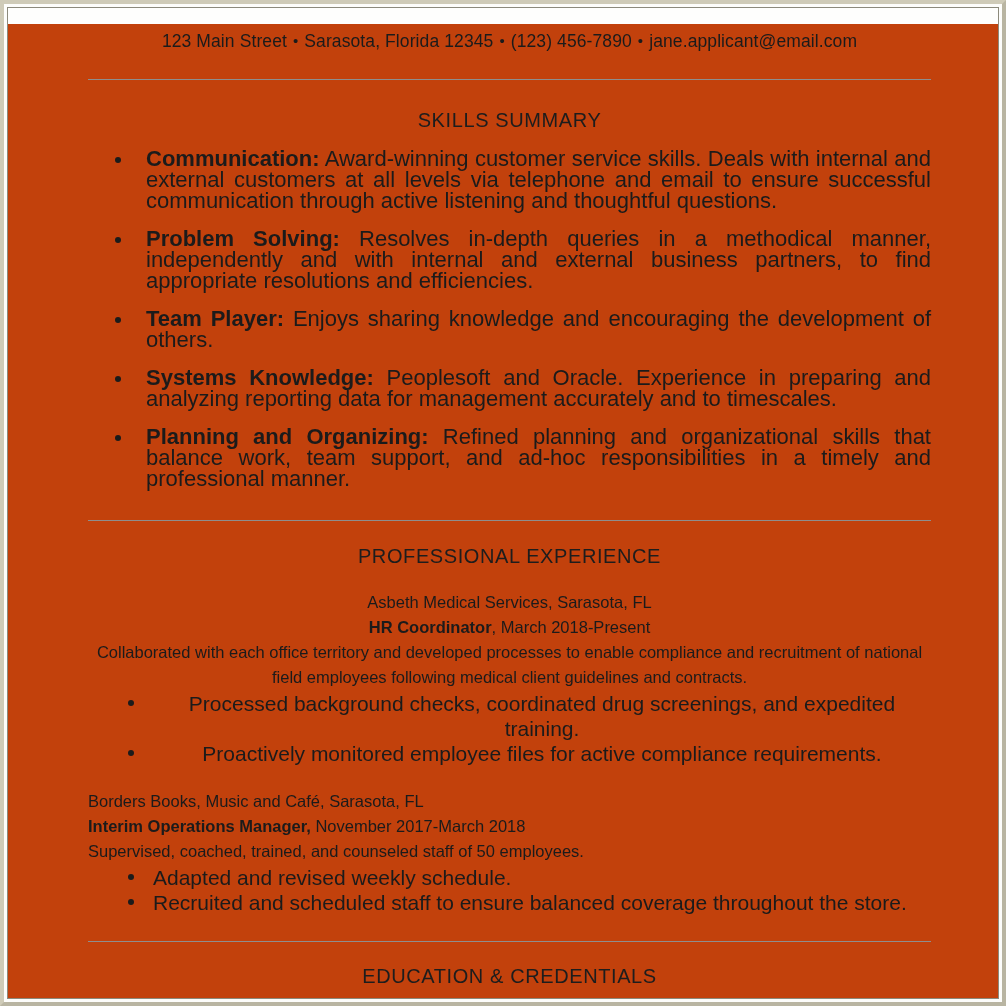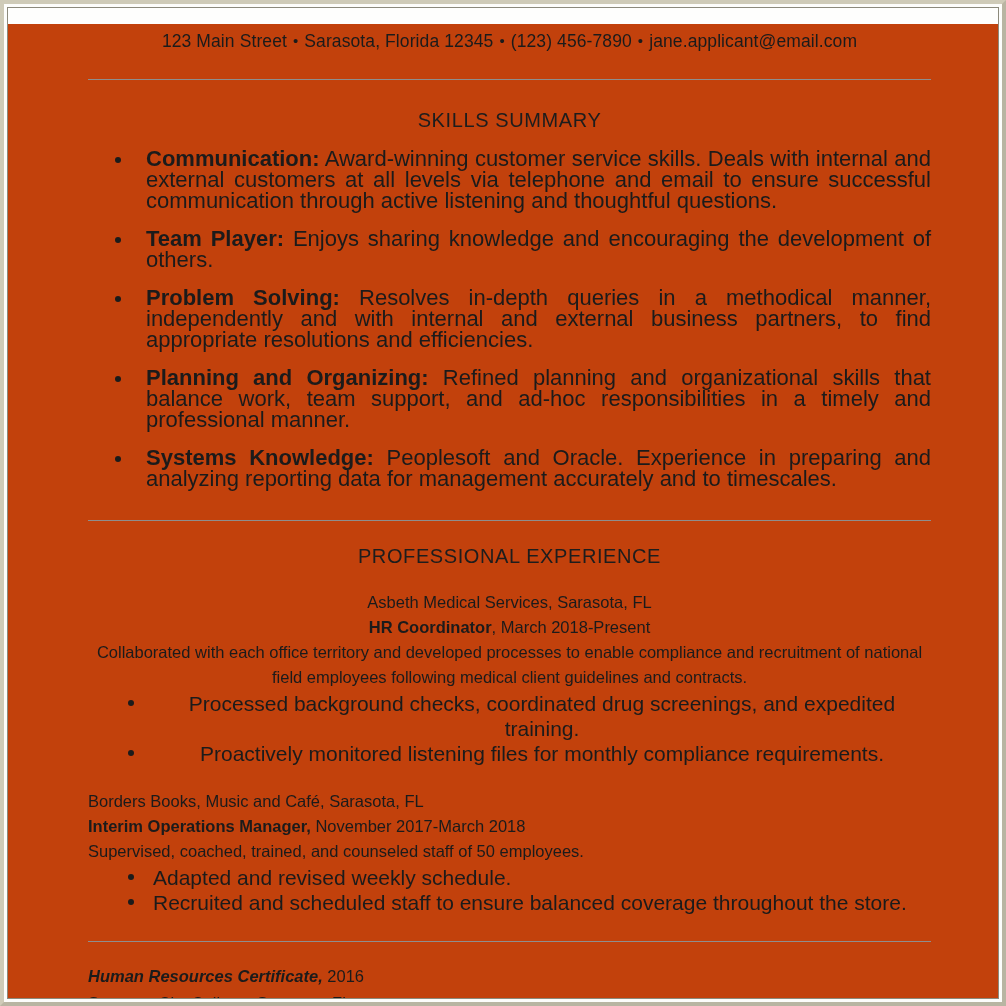--- a/index.html
+++ b/index.html
@@ -178,54 +178,54 @@
 
     <h2 class="section-heading heading-skills">SKILLS SUMMARY</h2>
 
     <ul class="skills-list">
       <li class="skill-item">
         <span class="dot"></span>
         <b>Communication:</b><span> Award-winning customer service skills. Deals with internal and external customers at all levels via telephone and email to ensure successful communication through active listening and thoughtful questions.</span>
       </li>
       <li class="skill-item">
         <span class="dot"></span>
+        <b>Problem Solving:</b><span> Resolves in-depth queries in a methodical manner, independently and with internal and external business partners, to find appropriate resolutions and efficiencies.</span>
+      </li>
+      <li class="skill-item">
+        <span class="dot"></span>
         <b>Team Player:</b><span> Enjoys sharing knowledge and encouraging the development of others.</span>
       </li>
       <li class="skill-item">
         <span class="dot"></span>
-        <b>Problem Solving:</b><span> Resolves in-depth queries in a methodical manner, independently and with internal and external business partners, to find appropriate resolutions and efficiencies.</span>
+        <b>Systems Knowledge:</b><span> Peoplesoft and Oracle.  Experience in preparing and analyzing reporting data for management accurately and to timescales.</span>
       </li>
       <li class="skill-item">
         <span class="dot"></span>
         <b>Planning and Organizing:</b><span> Refined planning and organizational skills that balance work, team support, and ad-hoc responsibilities in a timely and professional manner.</span>
-      </li>
-      <li class="skill-item">
-        <span class="dot"></span>
-        <b>Systems Knowledge:</b><span> Peoplesoft and Oracle.  Experience in preparing and analyzing reporting data for management accurately and to timescales.</span>
       </li>
     </ul>
 
     <div class="rule rule-2"></div>
 
     <h2 class="section-heading heading-exp">PROFESSIONAL EXPERIENCE</h2>
 
     <div class="exp-block exp-block-1">
       <p class="exp-line">Asbeth Medical Services, Sarasota, FL</p>
       <p class="exp-line">
         <b>HR Coordinator</b><span>, March 2018-Present</span>
       </p>
       <p class="exp-line">Collaborated with each office territory and developed processes to enable compliance and recruitment of national field employees following medical client guidelines and contracts.</p>
       <ul class="sub-list">
         <li class="sub-item">
           <span class="dot"></span>
           <span>Processed background checks, coordinated drug screenings, and expedited training.</span>
         </li>
         <li class="sub-item">
           <span class="dot"></span>
-          <span>Proactively monitored listening files for monthly compliance requirements.</span>
+          <span>Proactively monitored employee files for active compliance requirements.</span>
         </li>
       </ul>
     </div>
 
     <div class="exp-block exp-block-2">
       <p class="exp-line">Borders Books, Music and Café, Sarasota, FL</p>
       <p class="exp-line">
         <b>Interim Operations Manager,</b><span> November 2017-March 2018</span>
       </p>
       <p class="exp-line">Supervised, coached, trained, and counseled staff of 50 employees.</p>
@@ -236,20 +236,21 @@
         </li>
         <li class="sub-item">
           <span class="dot"></span>
           <span>Recruited and scheduled staff to ensure balanced coverage throughout the store.</span>
         </li>
       </ul>
     </div>
 
     <div class="rule rule-3"></div>
 
+    <h2 class="section-heading heading-edu">EDUCATION &amp; CREDENTIALS</h2>
 
     <div class="edu-block">
       <p class="edu-line">
         <b>Human Resources Certificate,</b><span> 2016</span>
       </p>
       <p class="edu-line">Sarasota City College, Sarasota, FL</p>
     </div>
 
   </div>
 

